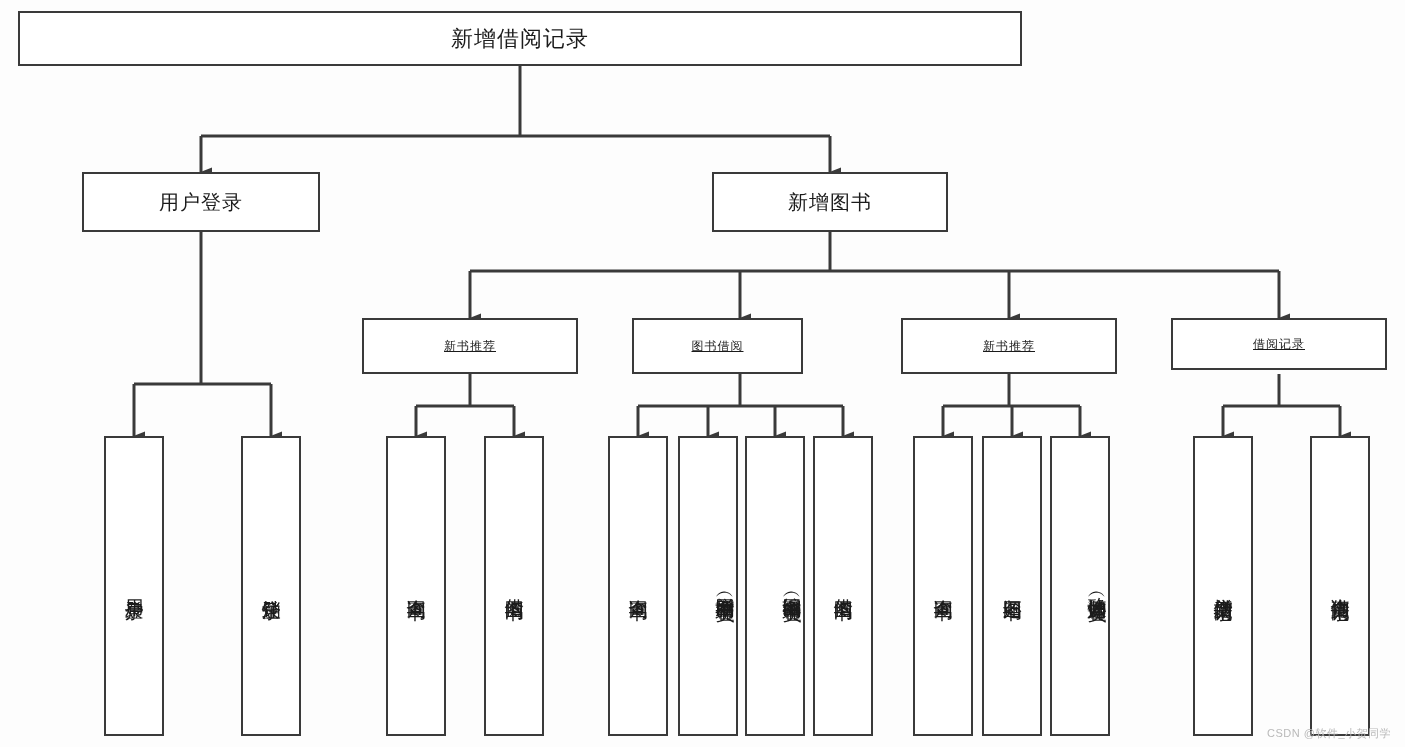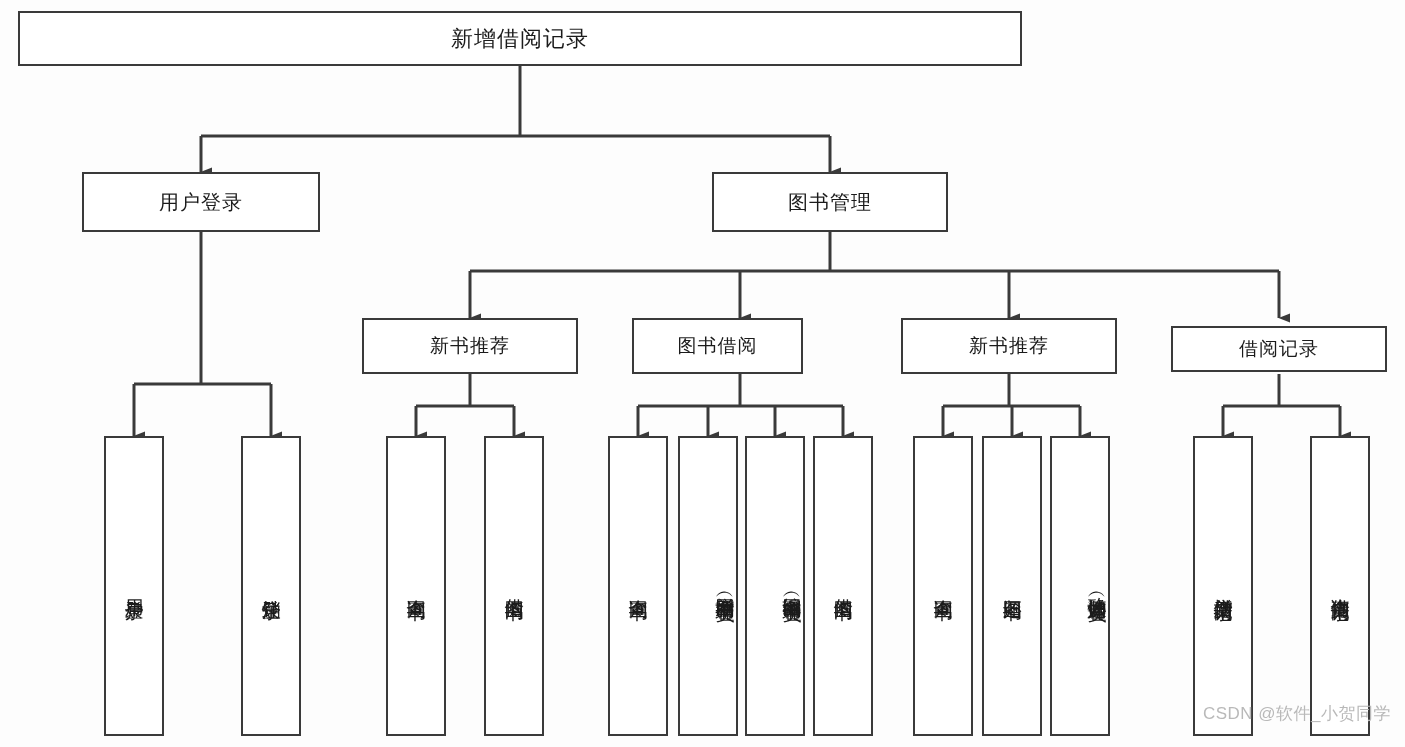--- a/index.html
+++ b/index.html
@@ -39,22 +39,23 @@
   }
   .node-root {
     font-size: 22px;
     letter-spacing: 1px;
   }
   .node-l2 {
     font-size: 20px;
     letter-spacing: 1px;
   }
   .node-l3 {
-    font-size: 19px;
-    letter-spacing: 1px;
+    font-size: 12px;
+    letter-spacing: 1px;
+    text-decoration: underline;
   }
   .node-leaf {
     font-size: 19px;
     letter-spacing: 1px;
     writing-mode: vertical-rl;
     text-orientation: upright;
     line-height: 1.18;
     padding: 6px 0;
   }
   .node-leaf.top-align {
@@ -66,22 +67,22 @@
   }
   .leaf-label {
     display: block;
     writing-mode: vertical-rl;
     text-orientation: upright;
     white-space: nowrap;
   }
   #watermark {
     position: absolute;
     right: 14px;
-    bottom: 22px;
-    font-size: 17px;
+    bottom: 6px;
+    font-size: 11px;
     color: #b9b9b9;
     letter-spacing: 0.5px;
     white-space: nowrap;
     pointer-events: none;
   }
 </style>
 </head>
 <body>
 
 <div id="diagram-root">
@@ -130,32 +131,32 @@
   </svg>
 
   <div id="nodes-layer">
       <div class="node node-root" style="left: 18px; top: 11px; width: 1004px; height: 55px;">
         <span class="node-label">新增借阅记录</span>
       </div>
       <div class="node node-l2" style="left: 82px; top: 172px; width: 238px; height: 60px;">
         <span class="node-label">用户登录</span>
       </div>
       <div class="node node-l2" style="left: 712px; top: 172px; width: 236px; height: 60px;">
-        <span class="node-label">图书管理</span>
+        <span class="node-label">新增图书</span>
       </div>
       <div class="node node-l3" style="left: 362px; top: 318px; width: 216px; height: 56px;">
         <span class="node-label">新书推荐</span>
       </div>
       <div class="node node-l3" style="left: 632px; top: 318px; width: 171px; height: 56px;">
         <span class="node-label">图书借阅</span>
       </div>
       <div class="node node-l3" style="left: 901px; top: 318px; width: 216px; height: 56px;">
         <span class="node-label">新书推荐</span>
       </div>
-      <div class="node node-l3" style="left: 1171px; top: 318px; width: 216px; height: 46px; margin-top: 8px;">
+      <div class="node node-l3" style="left: 1171px; top: 318px; width: 216px; height: 52px;">
         <span class="node-label">借阅记录</span>
       </div>
       <div class="node node-leaf" style="left: 104px; top: 436px; width: 60px; height: 300px;">
         <span class="leaf-label">用户登录</span>
       </div>
       <div class="node node-leaf" style="left: 241px; top: 436px; width: 60px; height: 300px;">
         <span class="leaf-label">注销登录</span>
       </div>
       <div class="node node-leaf" style="left: 386px; top: 436px; width: 60px; height: 300px;">
         <span class="leaf-label">查询图书</span>

